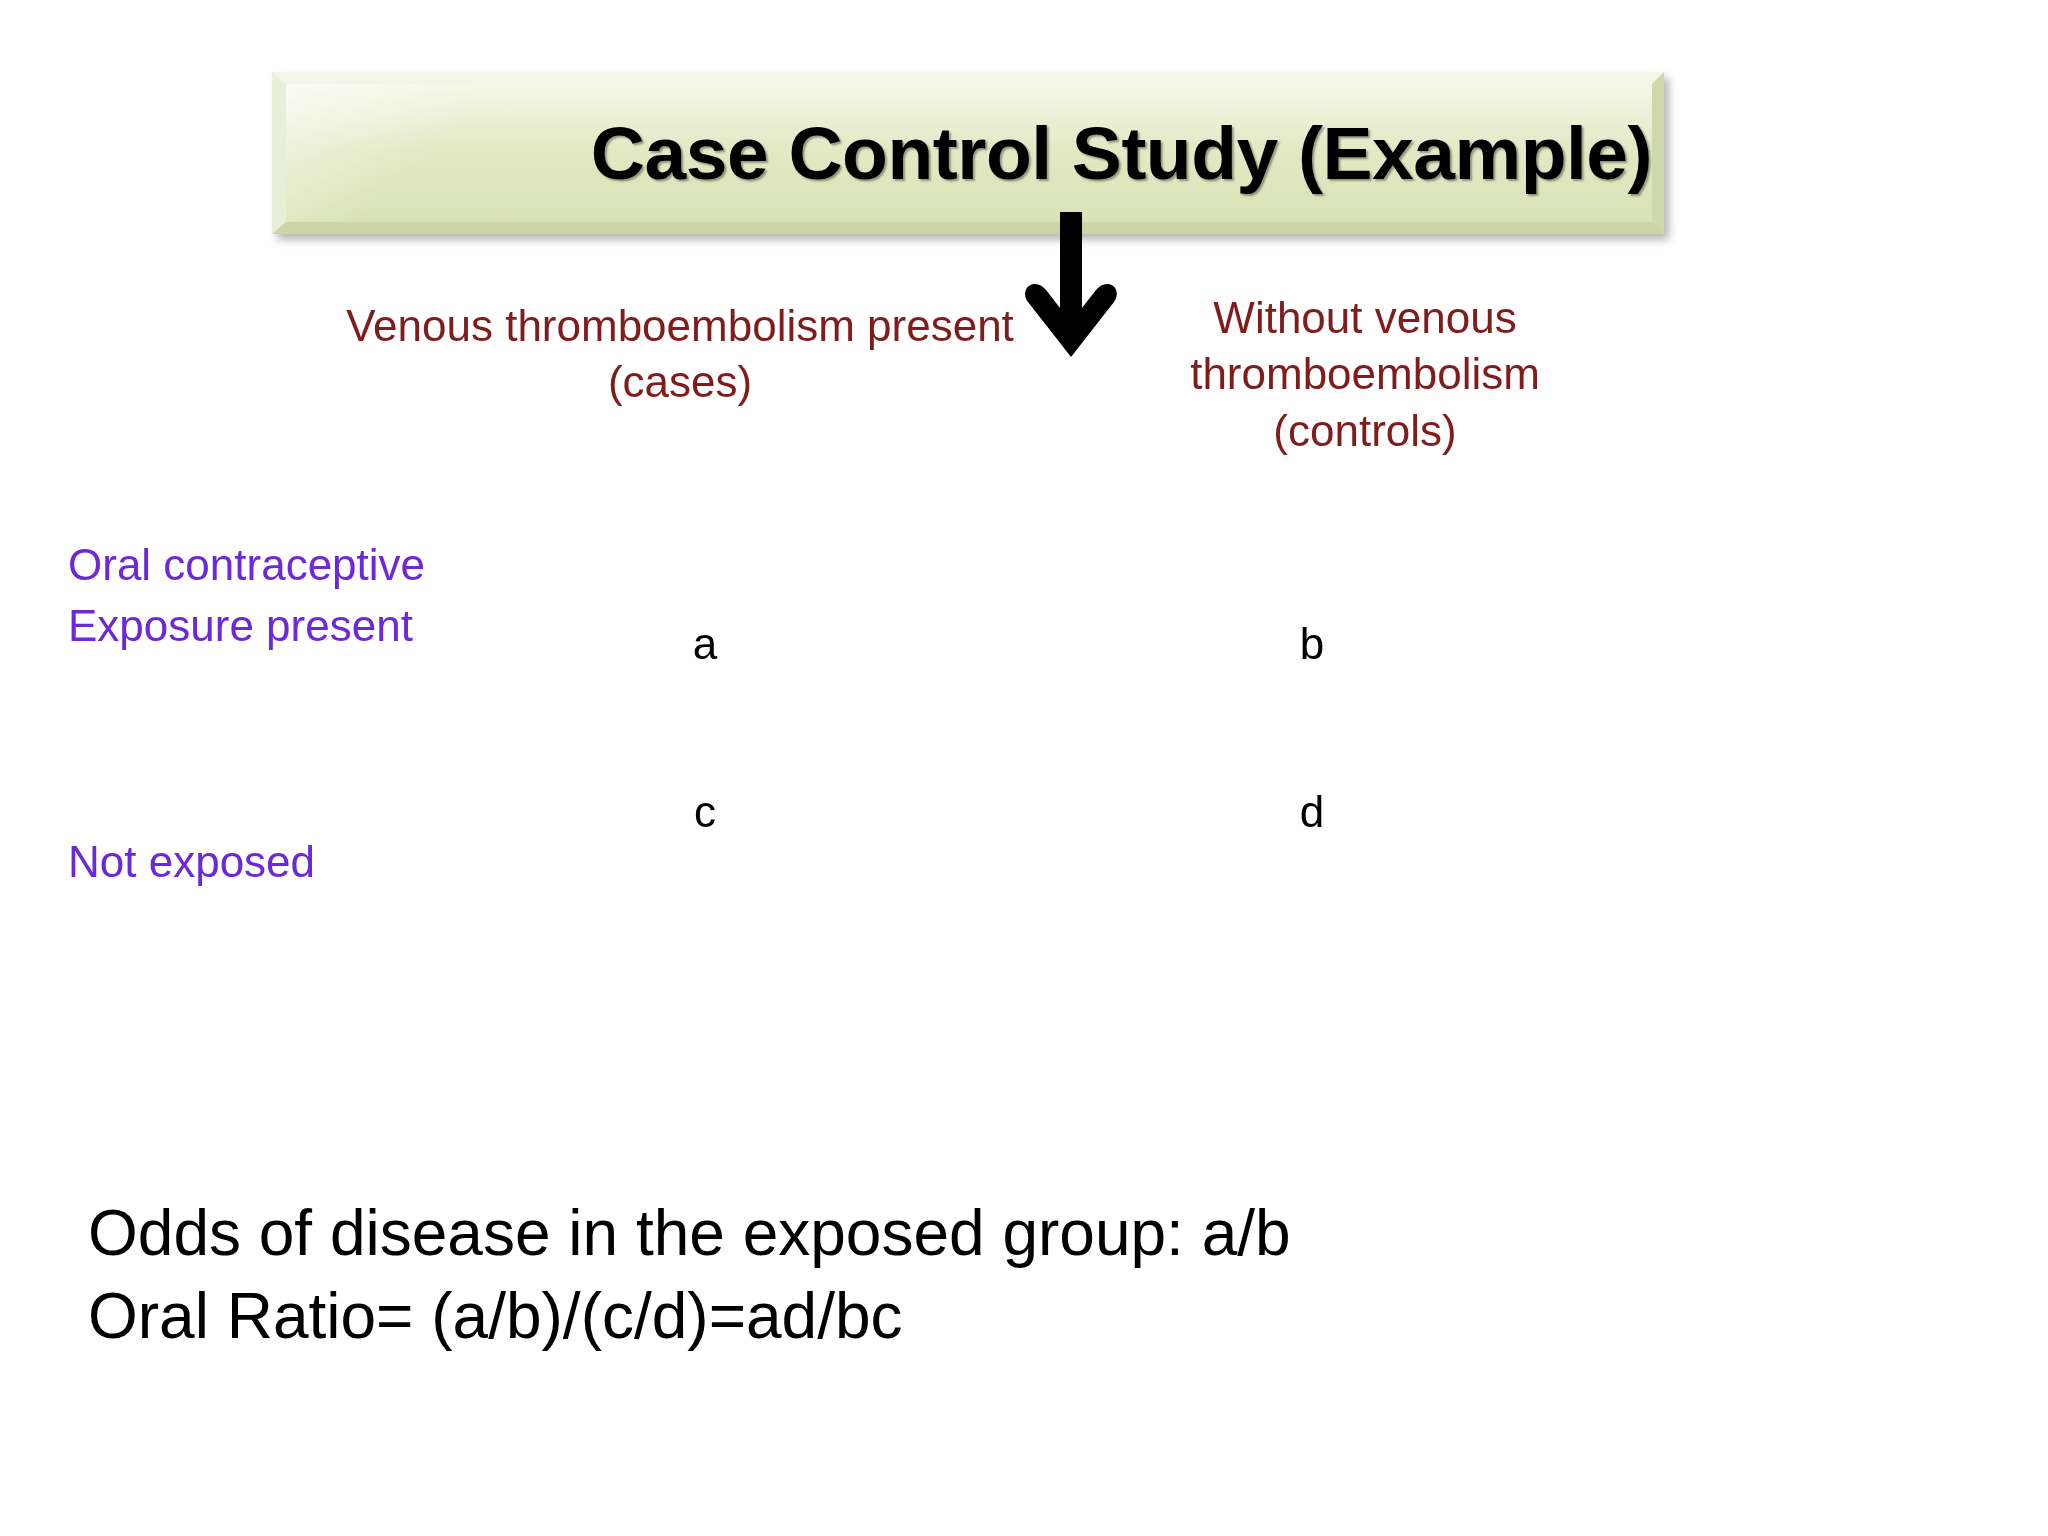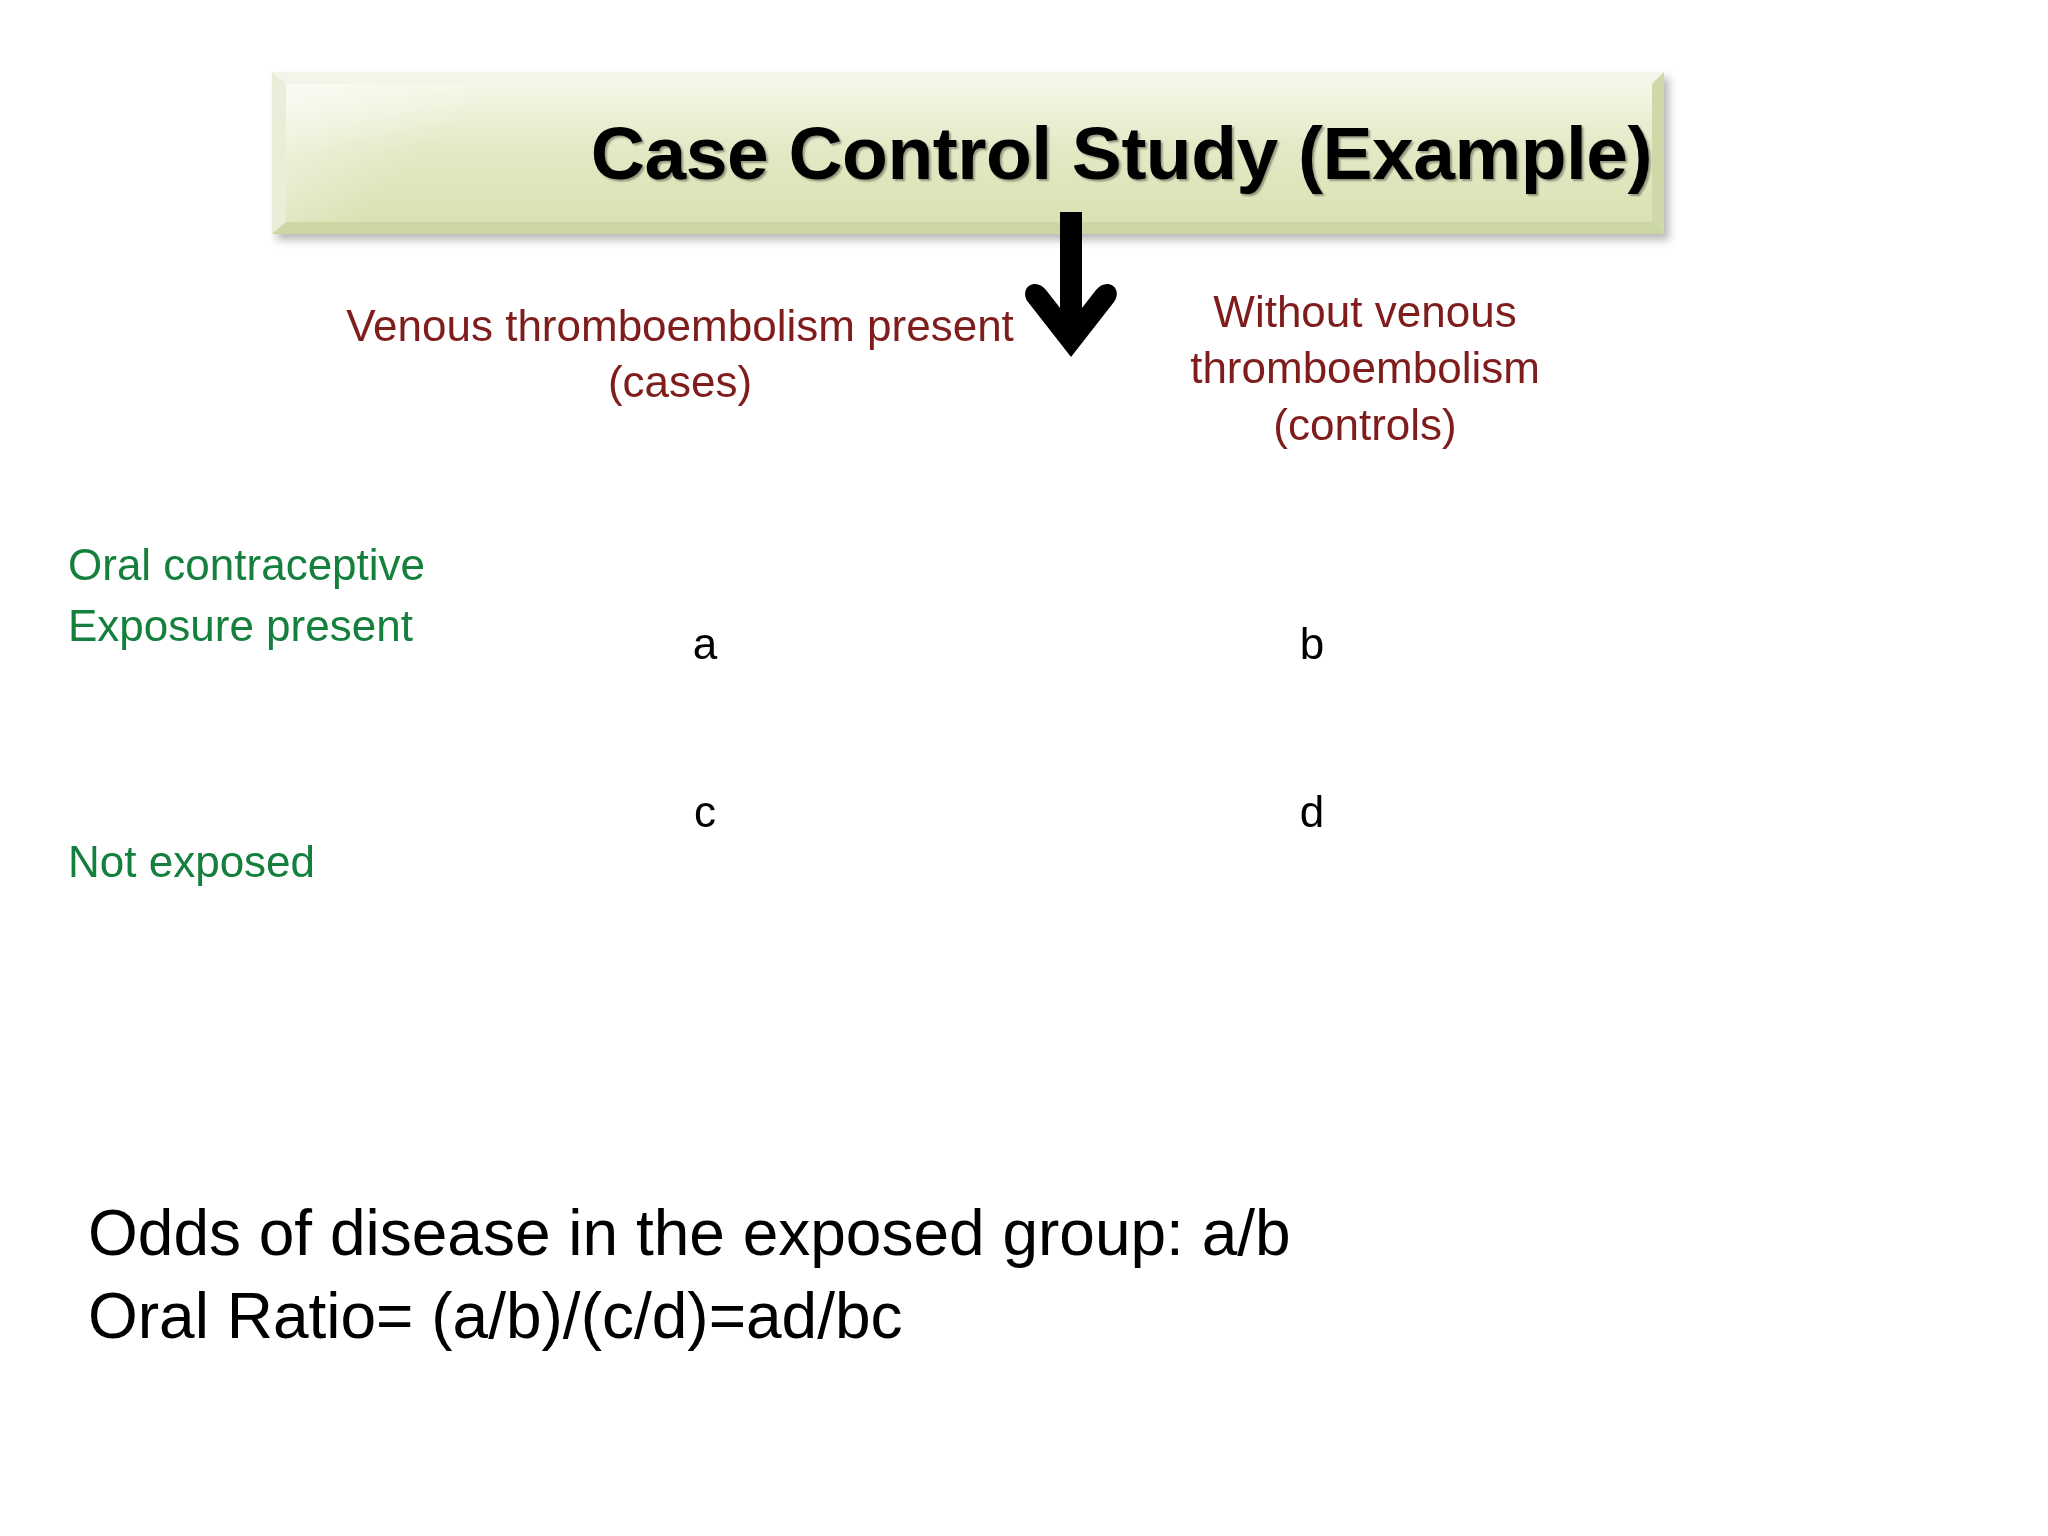--- a/index.html
+++ b/index.html
@@ -76,30 +76,30 @@
     text-align: center;
     color: #7f1d1d;
   }
   .col-head-cases {
     left: 330px;
     top: 298px;
     width: 700px;
   }
   .col-head-controls {
     left: 1115px;
-    top: 284px;
+    top: 290px;
     width: 500px;
   }
 
   
   .row-label {
     position: absolute;
     font-size: 44px;
     line-height: 1.38;
-    color: #15803d;
+    color: #6d28d9;
     white-space: pre-line;
   }
   .row-label-exposed {
     left: 68px;
     top: 535px;
   }
   .row-label-not-exposed {
     left: 68px;
     top: 832px;
   }

